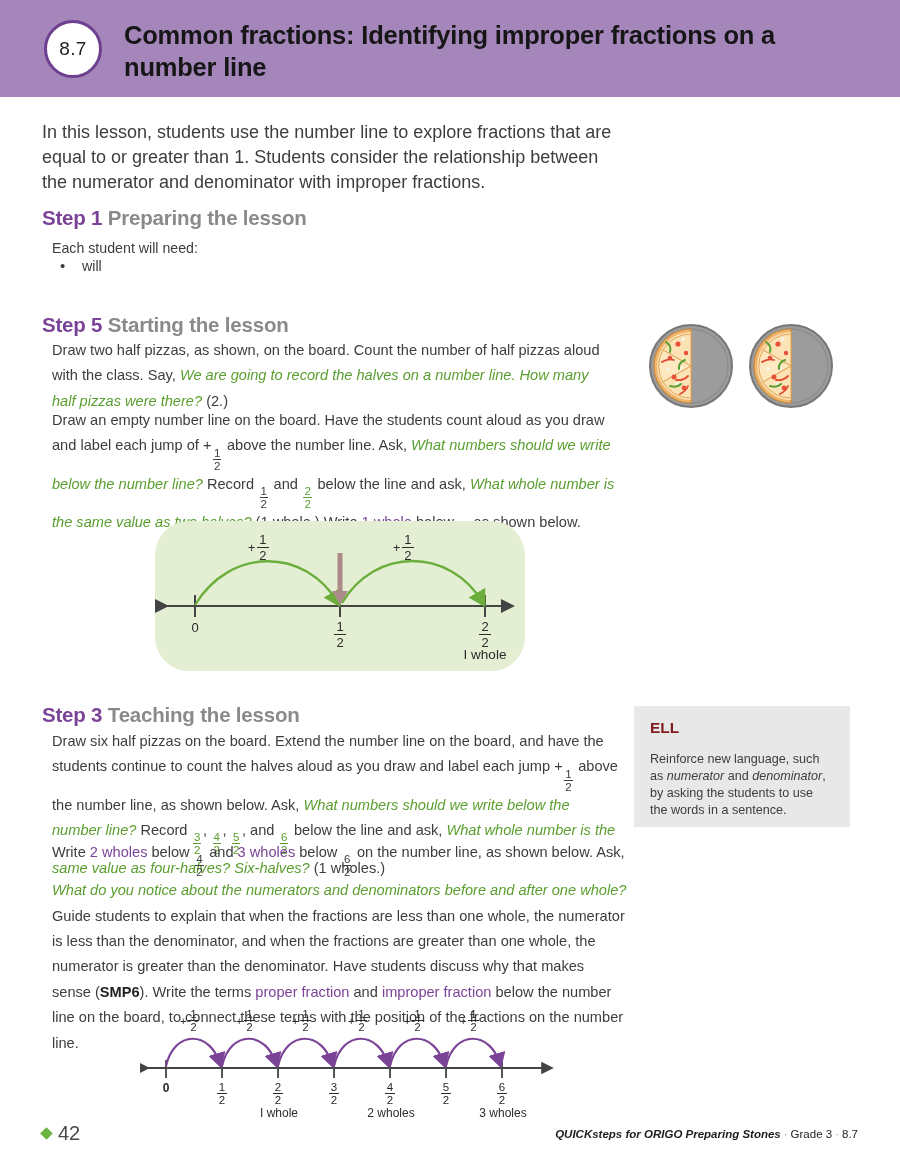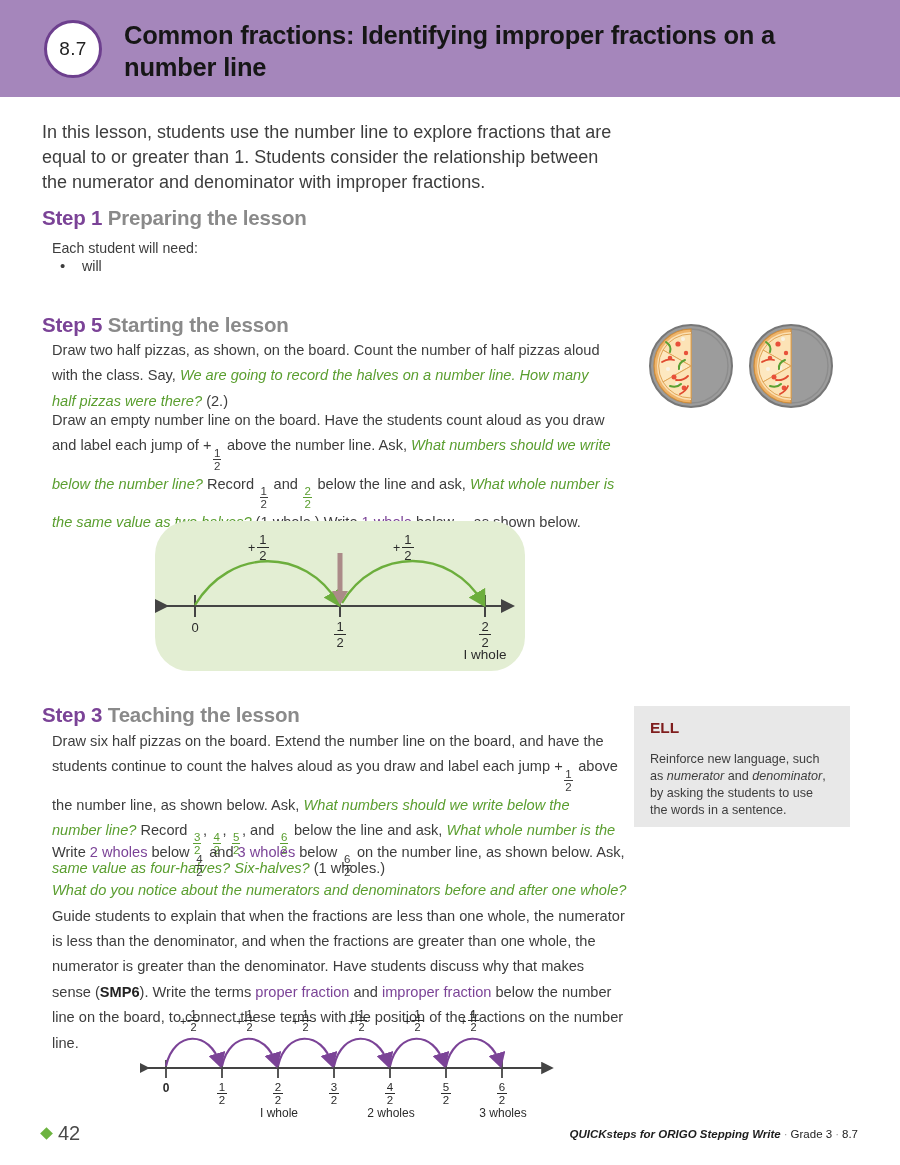--- a/index.html
+++ b/index.html
@@ -384,14 +384,14 @@
   <div class="dlabel" style="left:108px;top:100px;width:62px;font-size:12px;">I whole</div>
   <div class="dlabel" style="left:216px;top:100px;width:70px;font-size:12px;">2 wholes</div>
   <div class="dlabel" style="left:328px;top:100px;width:70px;font-size:12px;">3 wholes</div>
 </div>
 
 <div class="footer-page">
   <span class="diamond"></span>
   <span>42</span>
 </div>
 <div class="footer-right">
-  <span class="b">QUICKsteps for ORIGO Stepping Write</span><span class="sep">·</span><span>Grade 3</span><span class="sep">·</span><span>8.7</span>
+  <span class="b">QUICKsteps for ORIGO Preparing Stones</span><span class="sep">·</span><span>Grade 3</span><span class="sep">·</span><span>8.7</span>
 </div>
 
 </body></html>

